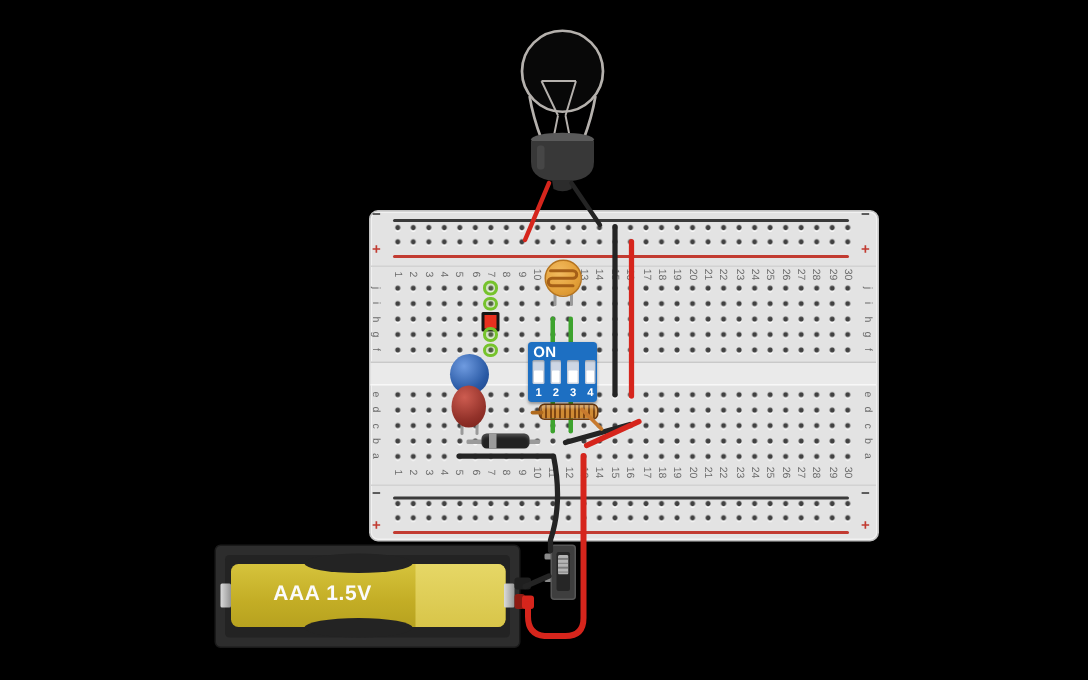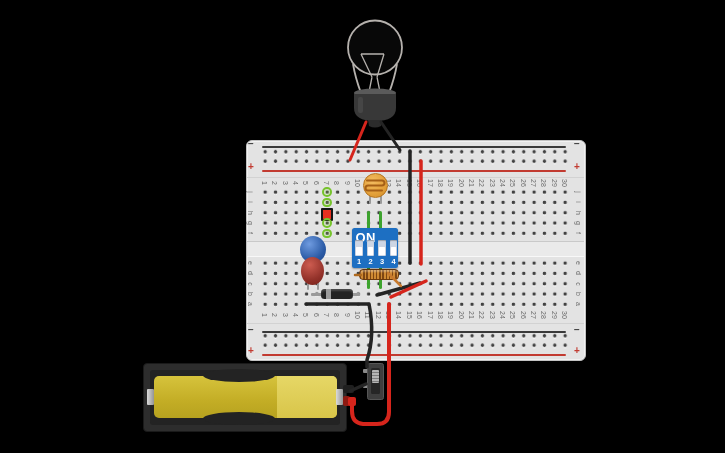--- a/index.html
+++ b/index.html
@@ -43,21 +43,21 @@
   .diode-band{left:5.5px;top:0;width:4.5px;height:10.5px;background:#9c9c9c;}
   .green-stub{width:3px;background:#3da32e;border-radius:1.5px;}
   .inductor{left:358.5px;top:268.5px;width:40px;height:11.5px;border-radius:4px;
             border:1px solid #6b3a0e;box-shadow:inset 0 2px 2px rgba(255,255,255,.3);
             background:repeating-linear-gradient(90deg,#7e4612 0 1.4px,#cf8a33 1.4px 3.2px);}
   .ldr{left:362.5px;top:172.5px;width:25px;height:25px;border-radius:50%;
        border:1.5px solid #b5741f;
        background:radial-gradient(circle at 38% 32%, #f2bb60, #e3a039 60%, #cf8b28);}
   .dip{left:352px;top:228px;width:46px;height:40px;background:#1d6fc2;border-radius:2.5px;
        box-shadow:0 1px 2px rgba(0,0,0,.35);}
-  .dip-on{left:3.5px;top:1.5px;color:#fff;font-size:13px;font-weight:bold;letter-spacing:.3px;}
+  .dip-on{left:3.5px;top:1.5px;color:#fff;font-size:10px;font-weight:bold;letter-spacing:.3px;}
   .dip-slot{top:11.5px;width:7.8px;height:16.5px;background:#cdd6e4;border-radius:1px;
             box-shadow:inset 0 1px 1px rgba(0,0,0,.25);}
   .dip-slider{left:1px;top:7.8px;width:5.8px;height:8px;background:#fff;border-radius:.5px;}
   .dip-num{top:28.5px;width:7.8px;text-align:center;color:#fff;font-size:7.5px;font-weight:bold;}
 
   
   .holder{left:143px;top:363px;width:204px;height:69px;background:#2d2d2d;
           border:1px solid #1a1a1a;border-radius:4px;}
   .holder-inner{left:150px;top:370px;width:190px;height:55px;background:#232323;border-radius:3px;}
   .batt{left:154px;top:376px;width:183px;height:42px;border-radius:5px;
@@ -248,20 +248,21 @@
   </div>
 
   <div class="holder"></div>
   <div class="holder-inner"></div>
   <div class="batt"></div>
   <div class="batt-cap"></div>
   <div class="notch" style="left:203px;top:369px"></div>
   <div class="notch" style="left:203px;top:412px"></div>
   <div class="terminal" style="left:147px;top:389px"></div>
   <div class="terminal" style="left:336px;top:389px"></div>
+  <div class="batt-label">AAA 1.5V</div>
   <div class="lead-black"></div>
   <div class="lead-red-cap"></div>
   <div class="lead-red"></div>
 
   <div class="sw-pin" style="left:362.5px;top:369px"></div>
   <div class="sw-pin" style="left:362.5px;top:383.5px"></div>
   <div class="sw-body"></div>
   <div class="sw-track"></div>
   <div class="sw-knob"></div>
 

